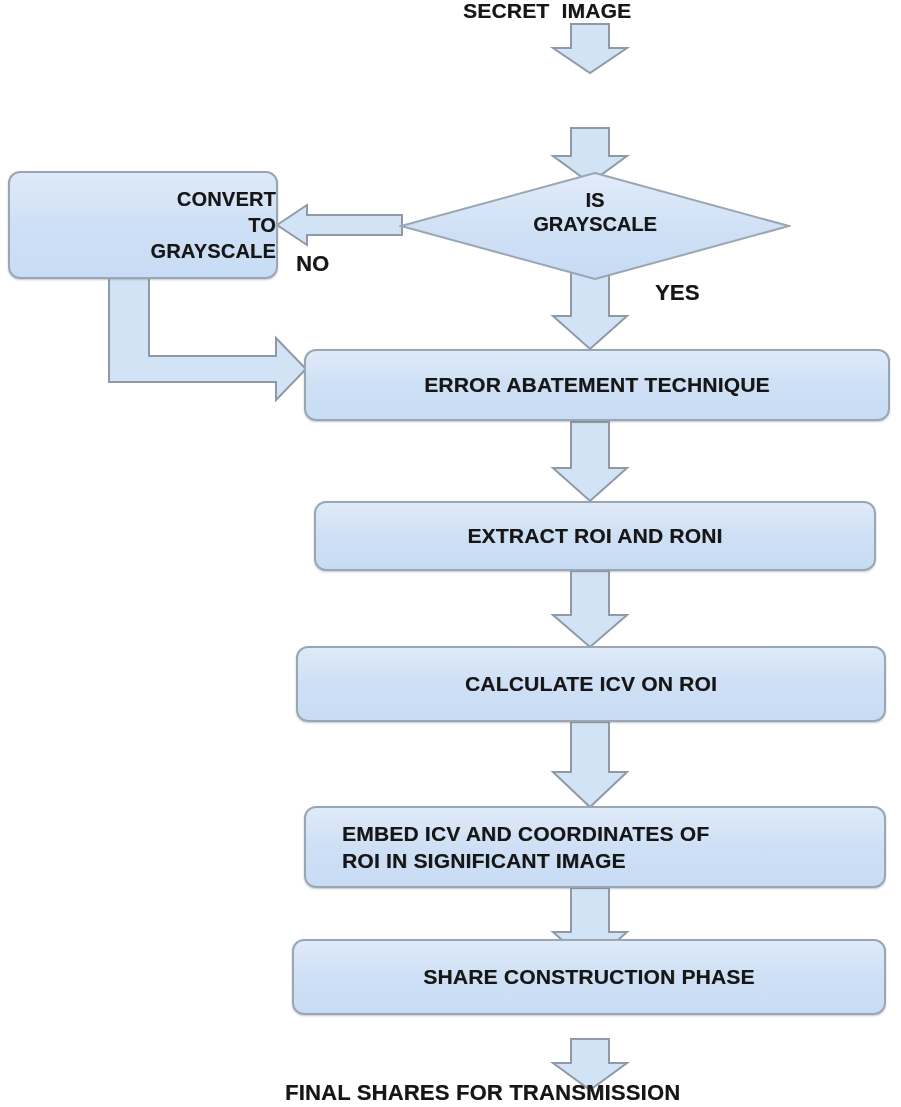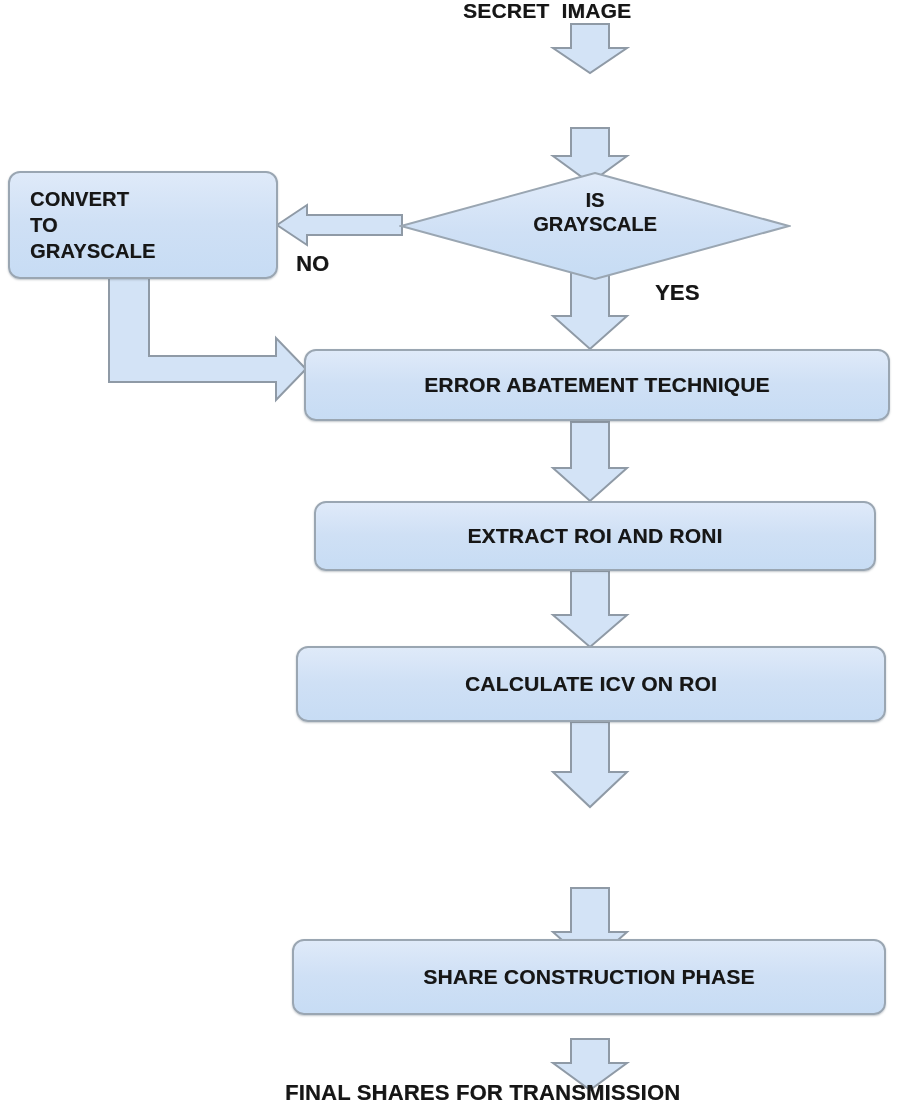--- a/index.html
+++ b/index.html
@@ -125,21 +125,21 @@
 
   <div class="arrow" style="left:276px; top:203px; width:128px; height:44px;">
     <svg width="128" height="44" viewBox="0 0 128 44" xmlns="http://www.w3.org/2000/svg">
       <polygon class="arrow-shape" points="1,22 31,2 31,12 126,12 126,32 31,32 31,42"></polygon>
     </svg>
   </div>
 
   <div class="caption" style="left:296px; top:251px; font-size:22px;">NO</div>
 
   <div class="node left" style="left:8px; top:171px; width:270px; height:108px;">
-    <span class="node-text" style="font-size:20px;">CONVERT
+    <span class="node-text" style="font-size:20px;text-align:right;">CONVERT
 TO
 GRAYSCALE</span>
   </div>
 
   <div class="arrow" style="left:108px; top:278px; width:200px; height:124px;">
     <svg width="200" height="124" viewBox="0 0 200 124" xmlns="http://www.w3.org/2000/svg">
       <polygon class="arrow-shape" points="1,0 41,0 41,78 168,78 168,60 198,91 168,122 168,104 1,104"></polygon>
     </svg>
   </div>
 
@@ -174,20 +174,24 @@
   <div class="node center" style="left:296px; top:646px; width:590px; height:76px;">
     <span class="node-text" style="font-size:21px;text-align:center;">CALCULATE ICV ON ROI</span>
   </div>
 
   <div class="arrow" style="left:551px; top:722px; width:78px; height:86px;">
     <svg width="78" height="86" viewBox="0 0 78 86" xmlns="http://www.w3.org/2000/svg">
       <polygon class="arrow-shape" points="20,0 58,0 58,50 76,50 39,85 2,50 20,50"></polygon>
     </svg>
   </div>
 
+  <div class="node left" style="left:304px; top:806px; width:582px; height:82px;">
+    <span class="node-text" style="font-size:21px; padding-left:36px;">EMBED ICV AND COORDINATES OF
+ROI  IN SIGNIFICANT IMAGE</span>
+  </div>
 
   <div class="arrow" style="left:551px; top:888px; width:78px; height:78px;">
     <svg width="78" height="78" viewBox="0 0 78 78" xmlns="http://www.w3.org/2000/svg">
       <polygon class="arrow-shape" points="20,0 58,0 58,44 76,44 39,77 2,44 20,44"></polygon>
     </svg>
   </div>
 
   <div class="node center" style="left:292px; top:939px; width:594px; height:76px;">
     <span class="node-text" style="font-size:21px;">SHARE CONSTRUCTION PHASE</span>
   </div>

